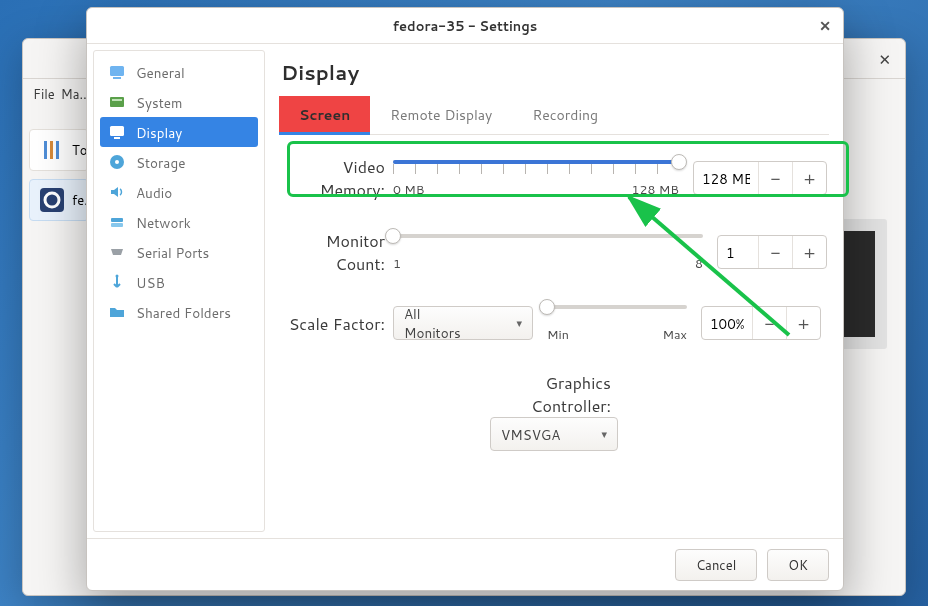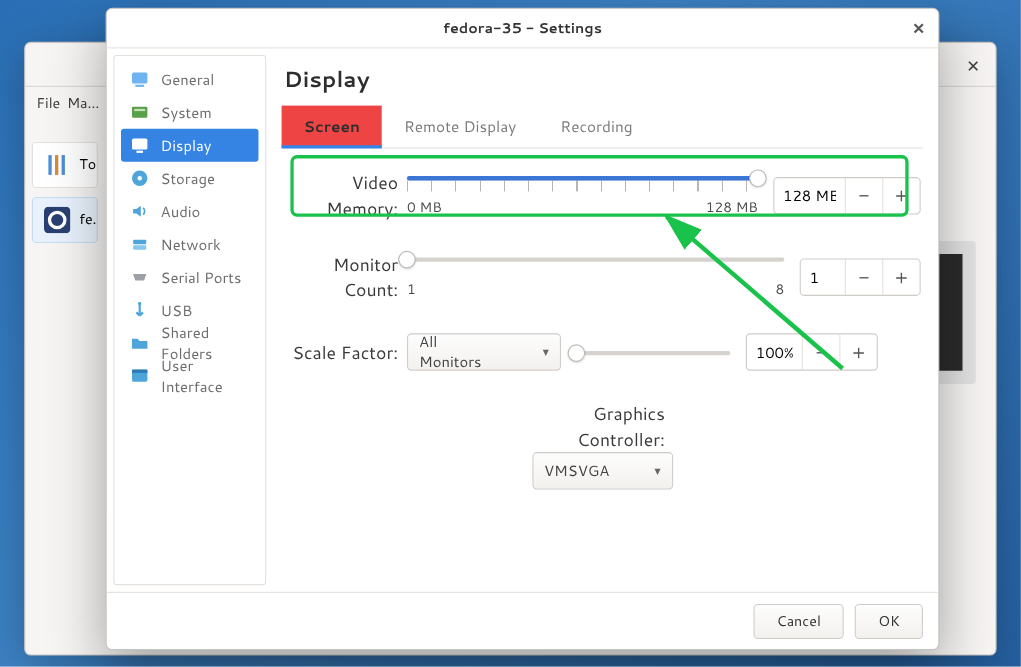--- a/index.html
+++ b/index.html
@@ -17,30 +17,30 @@
   .host-titlebar{height:40px; border-bottom:1px solid #d9d5d1; position:relative;}
   .host-close{position:absolute; right:14px; top:10px; font-size:15px; color:#444;}
   .host-menu{display:flex; gap:6px; padding:6px 10px; font-size:13px; color:#3b3b3b;}
   .host-left{position:absolute; left:6px; top:90px; display:flex; flex-direction:column; gap:8px; font-size:13px;}
   .tool-btn{display:flex; align-items:center; gap:8px; height:42px; padding:0 10px; border:1px solid #e4e0db; background:#fff; border-radius:4px; width:60px; overflow:hidden;}
   .tool-icn{width:26px; height:26px; display:flex; align-items:center; justify-content:center;}
   .tool-btn.sel{background:#e9f2fc; border-color:#c6dcf2;}
   .thumb{position:absolute; right:18px; top:180px; width:62px; height:130px; background:#2b2b2b; border:12px solid #e3e3e3; border-radius:3px;}
   
   .dialog{
-    position:absolute; left:96px; top:7px; width:758px; height:584px;
+    position:absolute; left:86px; top:7px; width:758px; height:584px;
     background:#fff; border:1px solid #c7c3bf; border-radius:6px;
     box-shadow:0 18px 50px rgba(0,0,0,.35);
     display:flex; flex-direction:column;
   }
   .dlg-title{height:36px; display:flex; align-items:center; justify-content:center;
     font-size:13px; font-weight:600; color:#333; border-bottom:1px solid #e5e1dd; position:relative;}
   .dlg-close{position:absolute; right:12px; top:8px; font-size:14px; color:#555; cursor:pointer;}
   .dlg-body{flex:1; display:flex; min-height:0;}
-  .sidebar{width:139px; border-right:1px solid #e5e1dd; padding:6px; margin:6px 0 6px 6px;
+  .sidebar{width:172px; border-right:1px solid #e5e1dd; padding:6px; margin:6px 0 6px 6px;
     border:1px solid #e5e1dd; border-radius:3px; background:#fff; overflow:auto;}
   .side-item{display:flex; align-items:center; gap:10px; height:30px; padding:0 8px;
     font-size:13.5px; color:#6c6c6c; border-radius:3px; cursor:pointer;}
   .side-item.active{background:#3584e4; color:#fff;}
   .side-icn{width:18px; height:18px; flex:0 0 18px;}
   .content{flex:1; padding:8px 14px 0 14px; display:flex; flex-direction:column; min-width:0;}
   .page-title{font-size:20px; font-weight:700; color:#2e2e2e; margin:6px 0 10px 2px;}
   .tabs{display:flex; border-bottom:1px solid #e5e1dd;}
   .tab{padding:9px 20px; font-size:14px; color:#7a7a7a; cursor:pointer; position:relative;}
   .tab.active{color:#2e2e2e; font-weight:600; background:#ef4444;}
@@ -170,27 +170,20 @@
             <circle cx="9" cy="3" r="1.5" fill="#4ea5d9"></circle>
           </svg>
         <span>USB</span>
       </div>
       <div class="side-item">
         <svg class="side-icn" viewBox="0 0 18 18">
             <path d="M2 5h5l2 2h7v7H2z" fill="#4ea5d9"></path>
           </svg>
         <span>Shared Folders</span>
       </div>
-      <div class="side-item">
-        <svg class="side-icn" viewBox="0 0 18 18">
-            <rect x="2" y="3" width="14" height="11" rx="1.5" fill="#4ea5d9"></rect>
-            <rect x="2" y="3" width="14" height="3" fill="#2f7bb5"></rect>
-          </svg>
-        <span>User Interface</span>
-      </div>
     </div>
 
     <div class="content">
       <div class="page-title">Display</div>
 
       <div class="tabs">
         <div class="tab active">Screen</div>
         <div class="tab">Remote Display</div>
         <div class="tab">Recording</div>
       </div>
@@ -242,20 +235,24 @@
           <div class="lbl" style="width:112px;">Scale Factor:</div>
           <div class="select" style="width:140px; margin-right:14px;gap:43px;">
             <span>All Monitors</span>
             <span class="chev">▾</span>
           </div>
           <div class="sliderbox" style="flex:0 0 140px;">
             <div class="track">
                 <div class="fill" style="width:0%"></div>
                 <div class="thumb-knob" style="left:0%"></div>
               </div>
+            <div class="scale-lbls">
+              <span>Min</span>
+              <span>Max</span>
+            </div>
           </div>
           <div class="spin">
             <input style="width: 50px;" value="100%">
             <div class="btn">−</div>
             <div class="btn">+</div>
           </div>
         </div>
 
         <div class="row" style="margin-bottom:18px;flex-direction:column;">
           <div class="lbl">Graphics Controller:</div>

